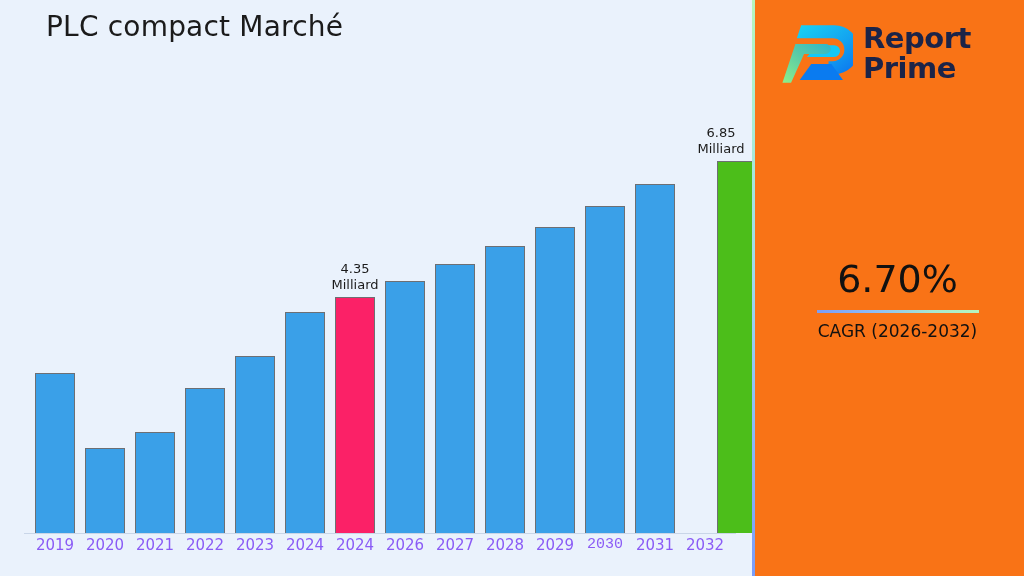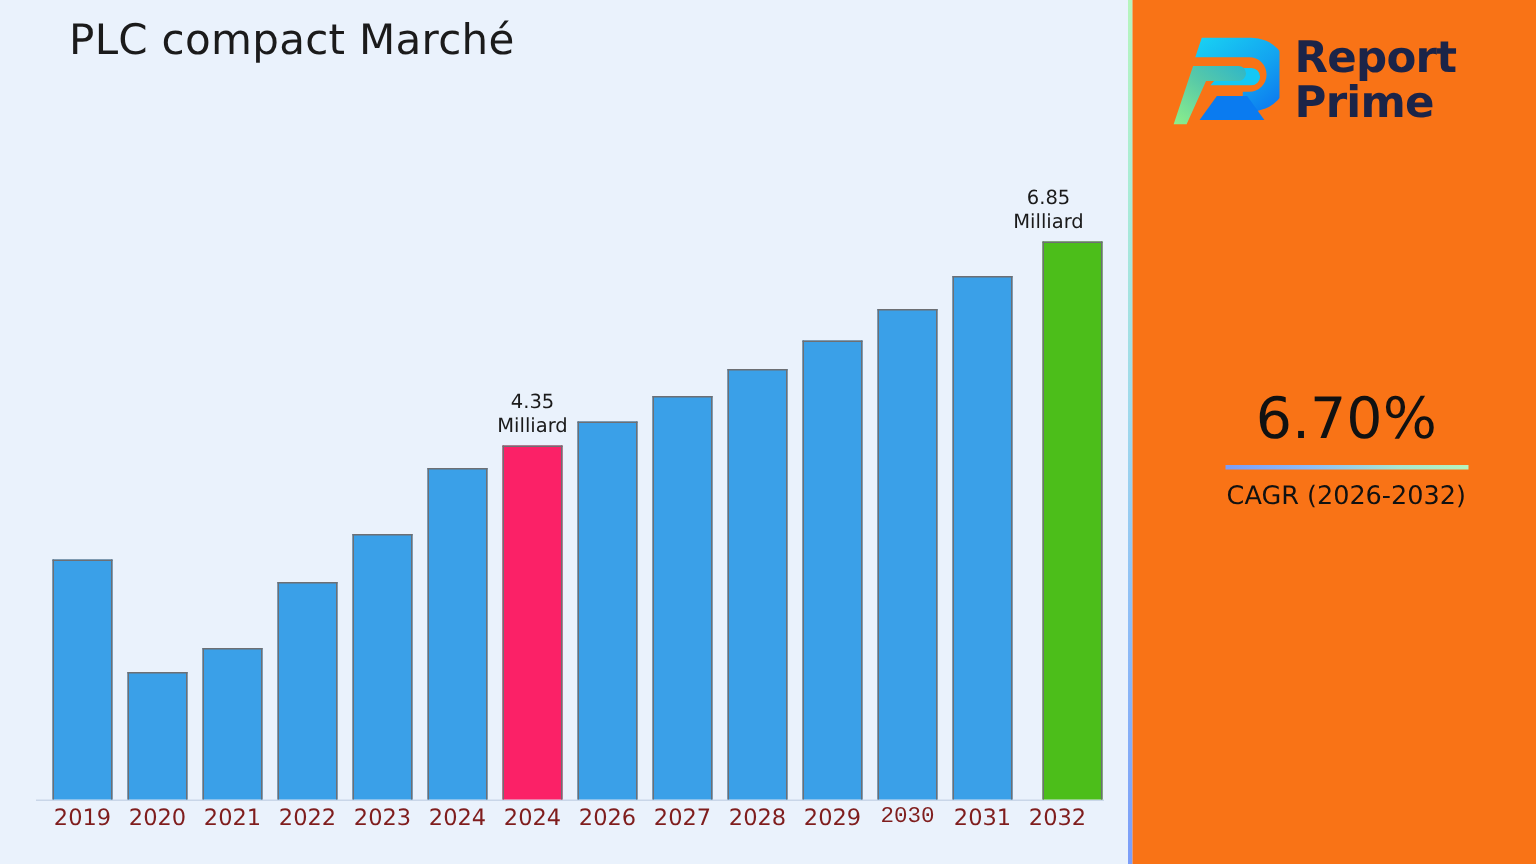--- a/index.html
+++ b/index.html
@@ -95,21 +95,21 @@
     left: 0;
     top: 536px;
     width: 737px;
     height: 30px;
   }
   .axis-tick {
     position: absolute;
     width: 54px;
     text-align: center;
     font-size: 15px;
-    color: #7f1d1d;
+    color: #8b5cf6;
     top: 0;
   }
 
   
   #divider {
     position: absolute;
     left: 736px;
     top: 0;
     width: 3px;
     height: 576px;
@@ -222,21 +222,21 @@
         </div>
         <div class="bar-slot" style="left: 519px;">
           <div class="bar-rect" style="height: 306px; background: rgb(58, 160, 232);"></div>
         </div>
         <div class="bar-slot" style="left: 569px;">
           <div class="bar-rect" style="height: 327px; background: rgb(58, 160, 232);"></div>
         </div>
         <div class="bar-slot" style="left: 619px;">
           <div class="bar-rect" style="height: 349px; background: rgb(58, 160, 232);"></div>
         </div>
-        <div class="bar-slot" style="left: 647px; padding-left: 32px;">
+        <div class="bar-slot" style="left: 669px; padding-left: 32px;">
           <div class="bar-rect" style="height: 372px; background: rgb(76, 190, 26);"></div>
           <div class="bar-callout">
             <span class="cv-val">6.85</span>
             <span class="cv-unit">Milliard</span>
           </div>
         </div>
       </div>
 
     <div id="axis-labels">
 

